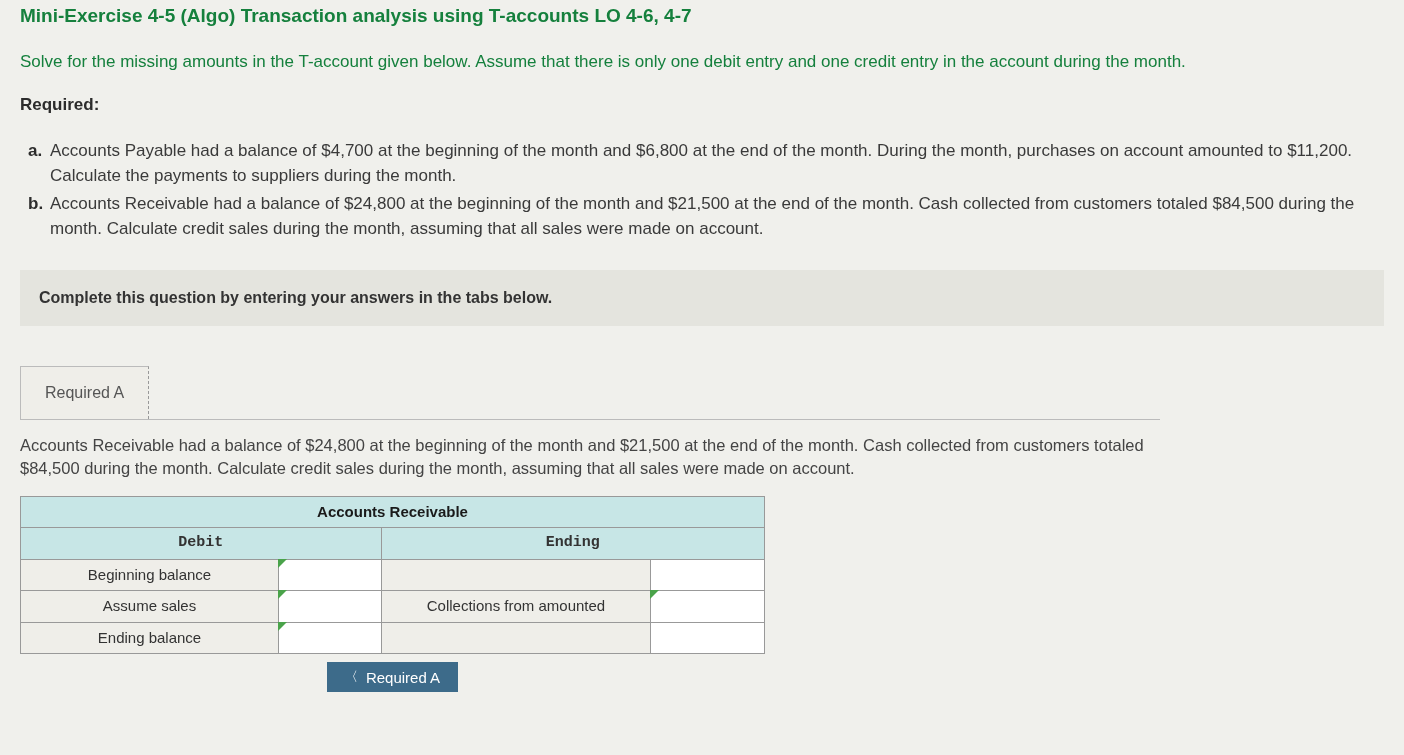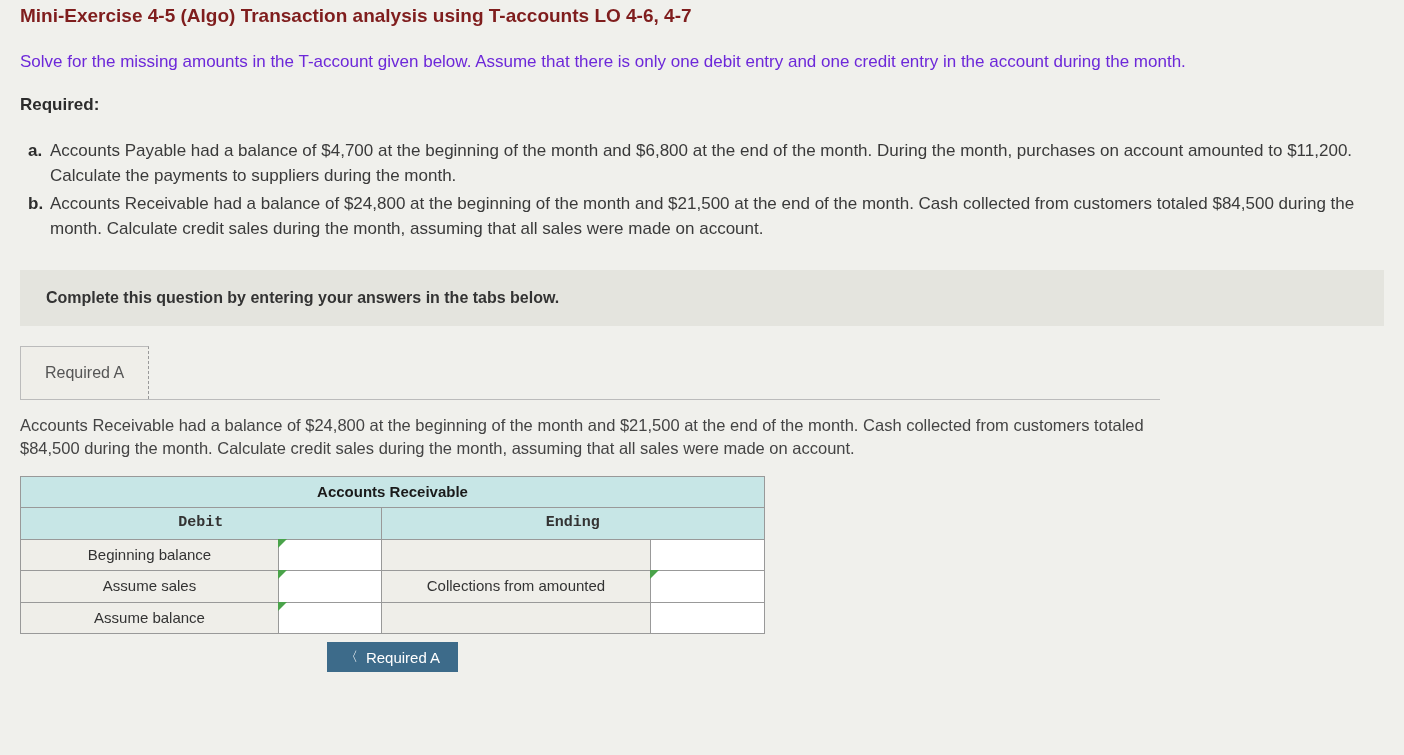--- a/index.html
+++ b/index.html
@@ -12,27 +12,27 @@
       background: #f0f0ec;
       color: #333;
       width: 1404px;
       padding: 0 20px;
       font-size: 17px;
       line-height: 1.5;
     }
     .title {
       font-size: 19px;
       font-weight: bold;
-      color: #7f1d1d;
+      color: #15803d;
       margin-bottom: 18px;
       padding-top: 2px;
     }
     .intro {
       margin-bottom: 18px;
-      color: #6d28d9;
+      color: #15803d;
     }
     .required-heading {
       font-weight: bold;
       color: #2c2c2c;
       margin-bottom: 20px;
     }
     .req-list {
       list-style: none;
       padding-left: 8px;
       margin-bottom: 28px;
@@ -42,24 +42,24 @@
       margin-bottom: 2px;
       color: #3a3a3a;
     }
     .req-letter {
       font-weight: bold;
       min-width: 22px;
       color: #2c2c2c;
     }
     .instruction-bar {
       background: #e4e4de;
-      padding: 16px 26px;
+      padding: 16px 19px;
       font-weight: bold;
       color: #333;
-      margin-bottom: 20px;
+      margin-bottom: 40px;
       font-size: 16px;
     }
     .tabs {
       display: flex;
       gap: 0;
       margin-bottom: 0;
     }
     .tab {
       padding: 14px 24px;
       border: 1px solid #bbb;
@@ -201,21 +201,21 @@
     <td class="label-cell"></td>
     <td class="blank-cell"></td>
   </tr>
   <tr>
     <td class="label-cell">Assume sales</td>
     <td class="input-cell"></td>
     <td class="label-cell">Collections from amounted</td>
     <td class="input-cell"></td>
   </tr>
   <tr>
-    <td class="label-cell">Assume balance</td>
+    <td class="label-cell">Ending balance</td>
     <td class="input-cell"></td>
     <td class="label-cell"></td>
     <td class="blank-cell"></td>
   </tr>
 </tbody>
     </table>
 </div>
 
 <div class="nav-btn-wrap">
   <button class="nav-btn">

